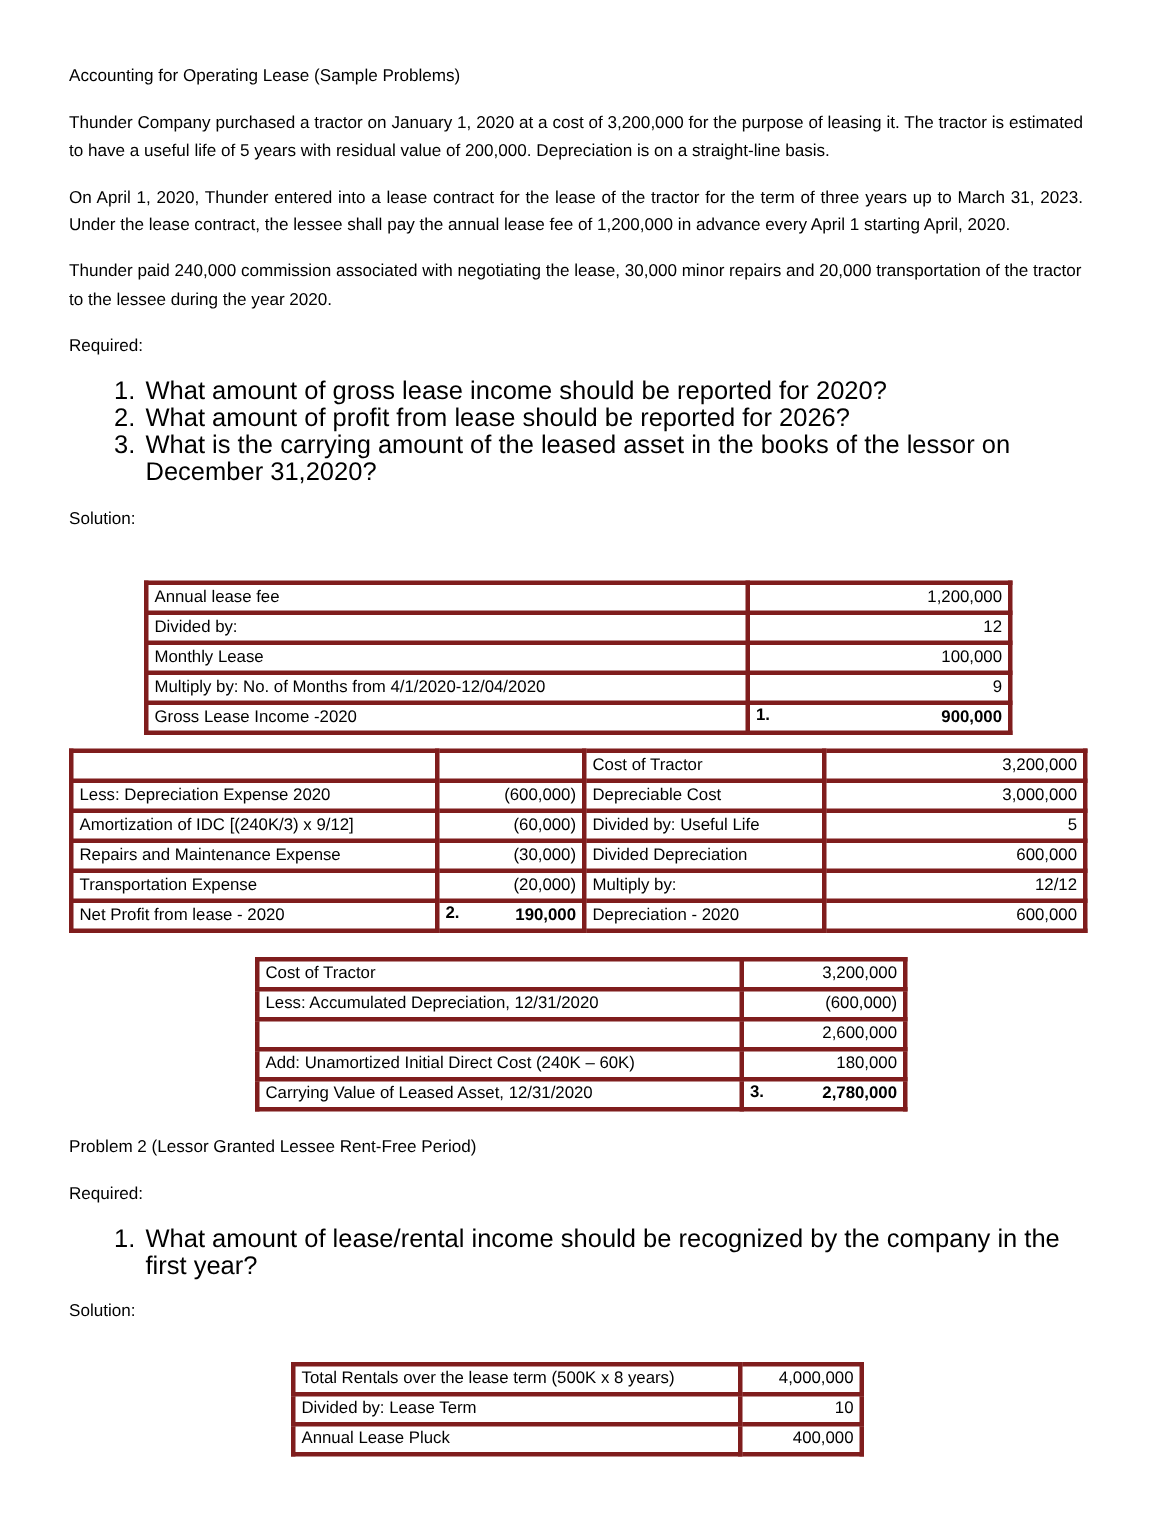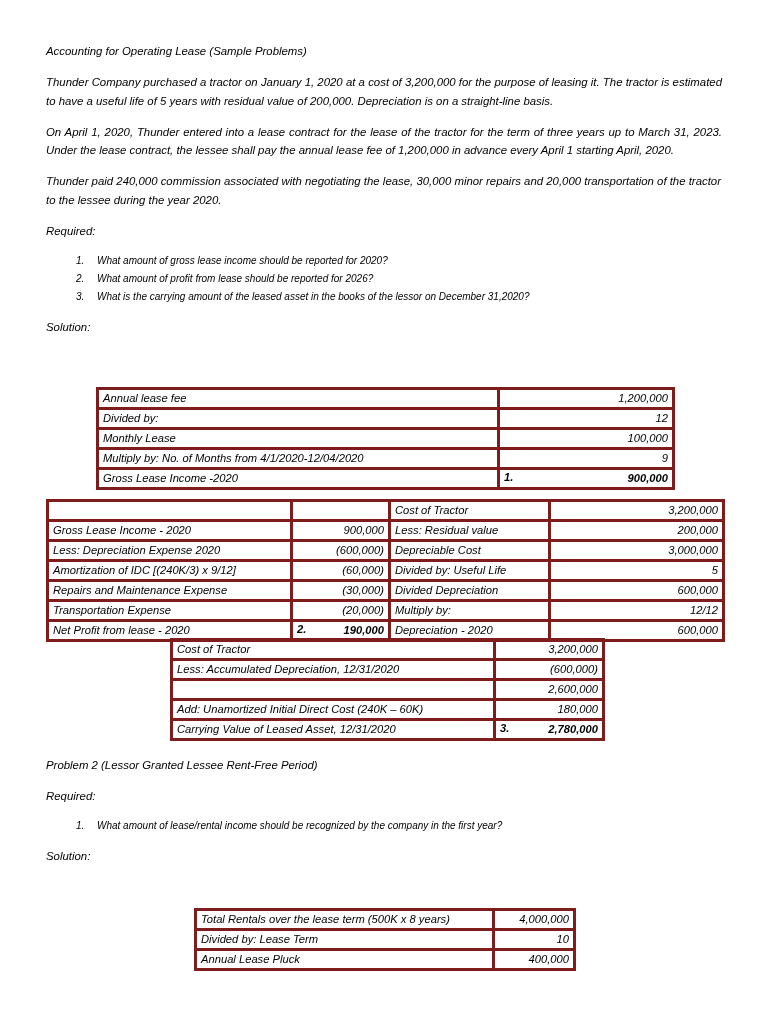--- a/index.html
+++ b/index.html
@@ -14,21 +14,20 @@
     color: #000000;
     position: relative;
     overflow: hidden;
   }
   .page {
     position: absolute;
     left: 0; top: 0;
     width: 768px;
     height: 1024px;
     background: #fff;
-    font-style: italic;
   }
   .content {
     position: absolute;
     left: 46px;
     top: 42px;
     width: 676px;
   }
   p.para {
     font-size: 11.4px;
     line-height: 18.6px;
@@ -39,21 +38,21 @@
   p.para.nojust { text-align: left; }
   p.tight { margin-bottom: 11px; }
 
   ol.req {
     margin: 0 0 12px 0;
     padding-left: 0;
     list-style: none;
     counter-reset: reqitem;
   }
   ol.req li {
-    font-size: 10px;
+    font-size: 17px;
     line-height: 18.2px;
     position: relative;
     padding-left: 51px;
     counter-increment: reqitem;
   }
   ol.req li::before {
     content: counter(reqitem) ".";
     position: absolute;
     left: 30px;
     top: 0;
@@ -192,26 +191,20 @@
           <col style="width:174px">
         </colgroup>
       <tbody>
         <tr>
           <td></td>
           <td class="num"></td>
           <td>Cost of Tractor</td>
           <td class="num">3,200,000</td>
         </tr>
         <tr>
-          <td>Gross Lease Income - 2020</td>
-          <td class="num">900,000</td>
-          <td>Less: Residual value</td>
-          <td class="num">200,000</td>
-        </tr>
-        <tr>
           <td>Less: Depreciation Expense 2020</td>
           <td class="num">(600,000)</td>
           <td>Depreciable Cost</td>
           <td class="num">3,000,000</td>
         </tr>
         <tr>
           <td>Amortization of IDC [(240K/3) x 9/12]</td>
           <td class="num">(60,000)</td>
           <td>Divided by: Useful Life</td>
           <td class="num">5</td>

